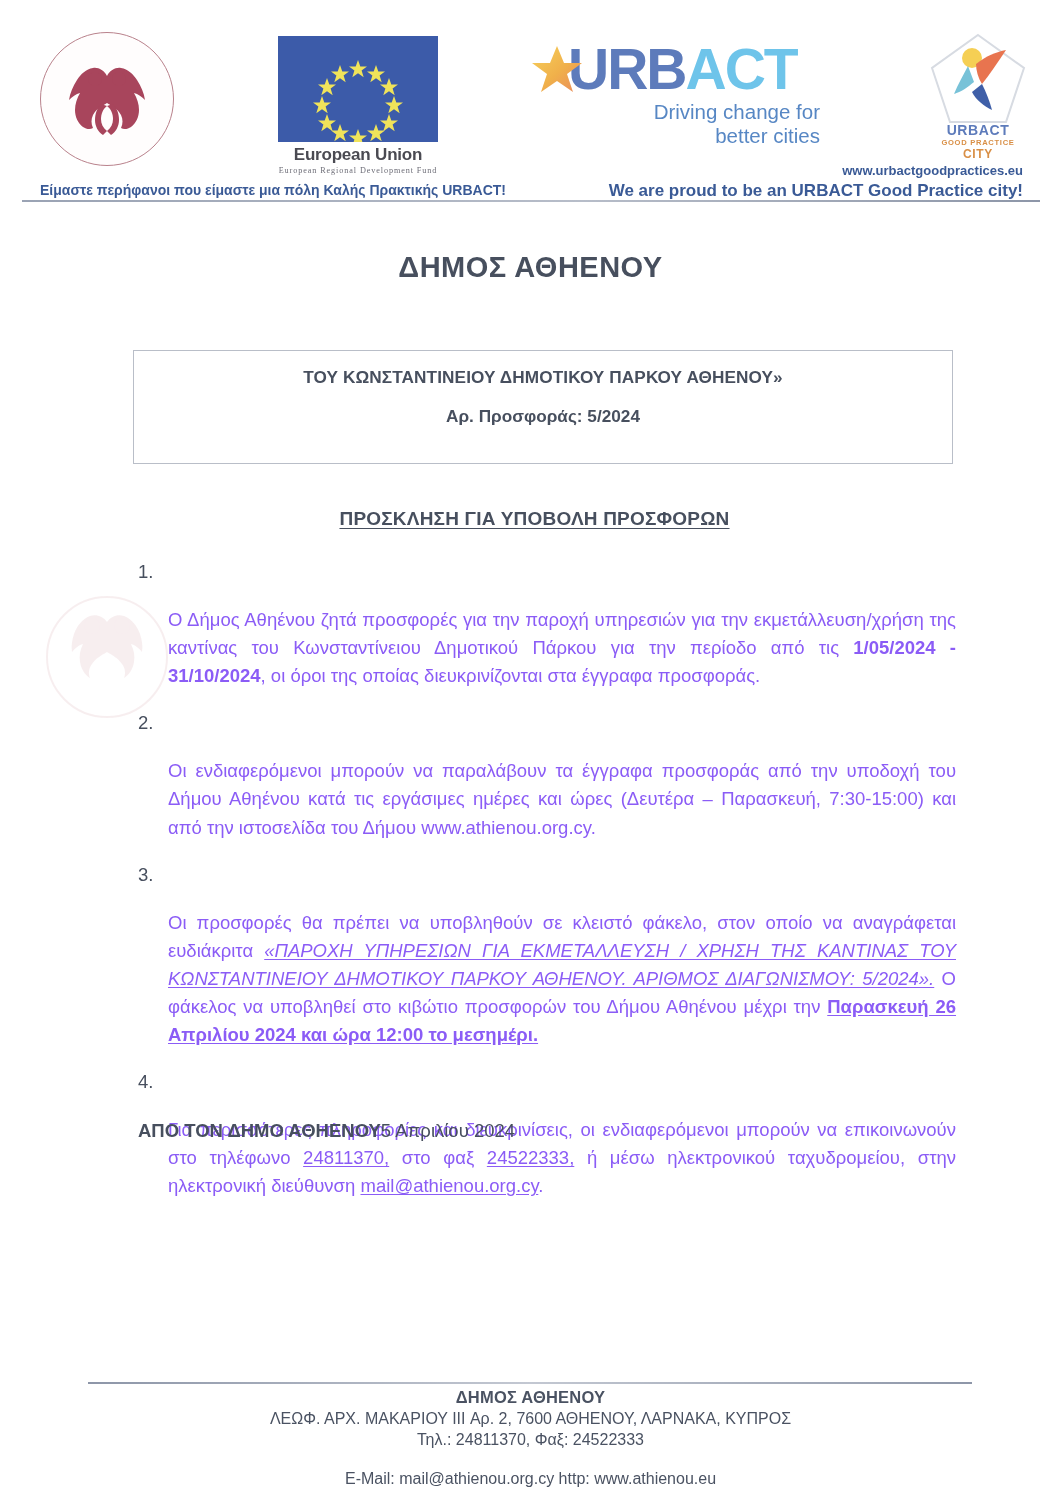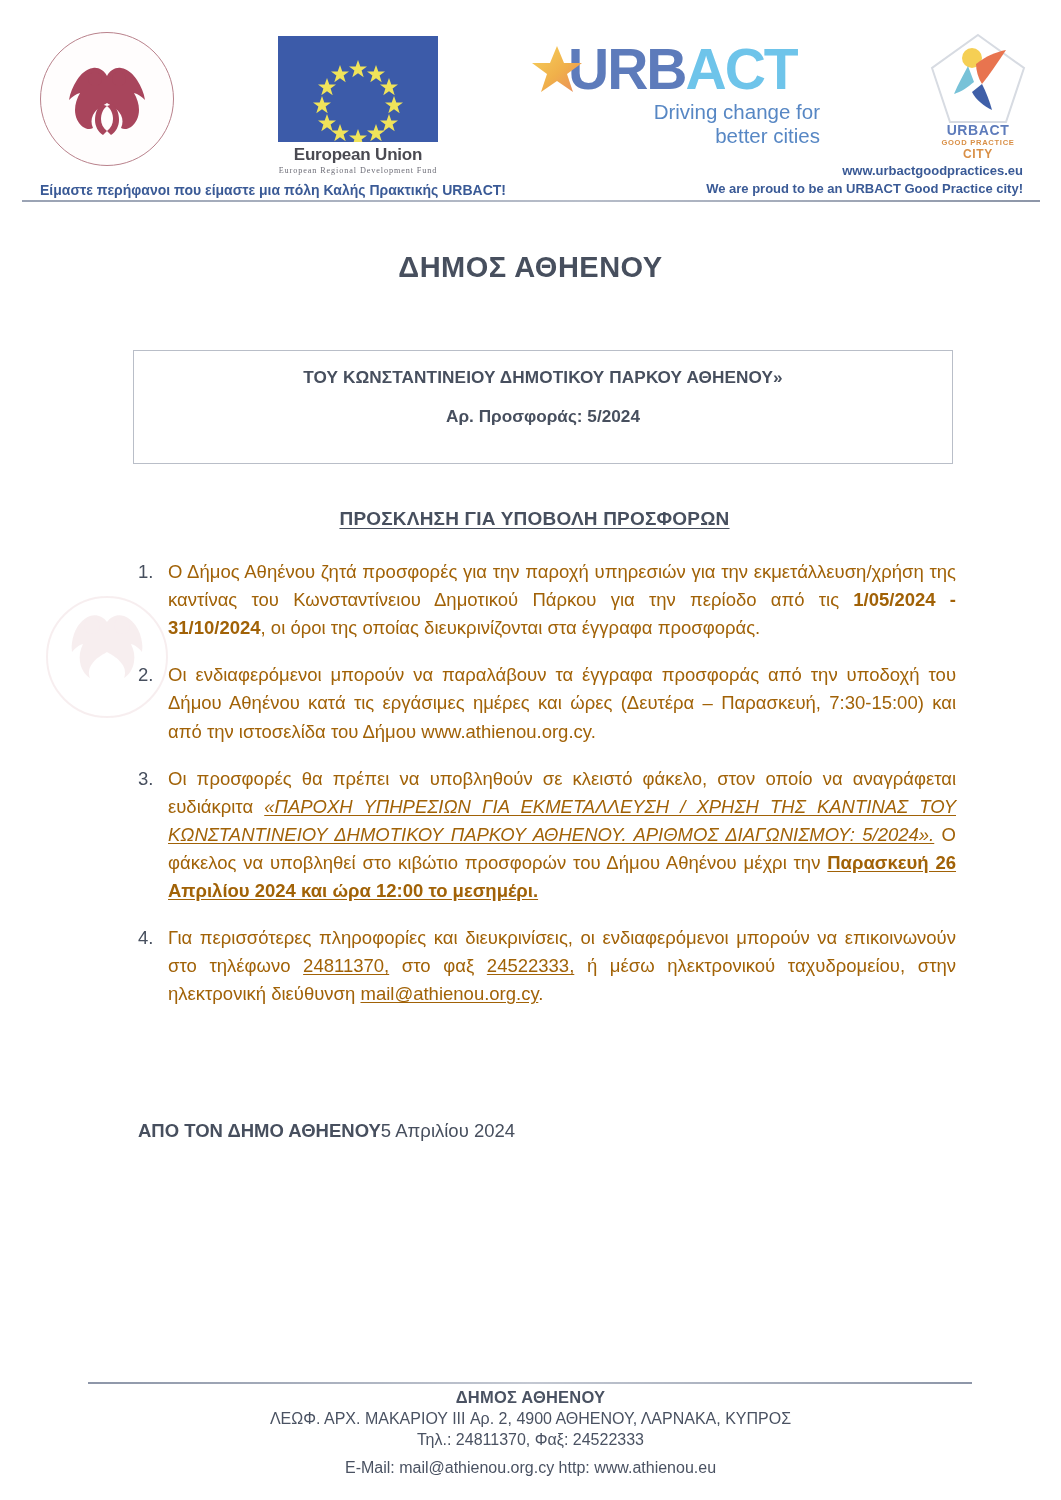--- a/index.html
+++ b/index.html
@@ -143,21 +143,21 @@
   .strap-url {
     position: absolute;
     right: 38px; top: 163px;
     font-size: 13px;
     font-weight: 700;
     color: #3a5a96;
   }
   .strap-right {
     position: absolute;
     right: 38px; top: 181px;
-    font-size: 13px;
+    font-size: 17px;
     font-weight: 700;
     color: #3a5a96;
   }
   .header-rule {
     position: absolute;
     left: 22px; top: 200px;
     width: 1018px; height: 2px;
     background: linear-gradient(to right,#9aa3b4,#b7bdc9 55%,#8d96a8);
   }
 
@@ -222,24 +222,25 @@
   .clause-num {
     width: 30px;
     flex: 0 0 30px;
     font-size: 18.5px;
     color: #474f5e;
     line-height: 1.52;
   }
   .clause-text {
     flex: 1 1 auto;
     font-size: 18.5px;
-    color: #a16207;
+    color: #8b5cf6;
     line-height: 1.52;
     text-align: justify;
     text-justify: inter-word;
+    margin-top: 48px;
   }
   .clause-text b { font-weight: 700; }
   .clause-text .iu { font-style: italic; text-decoration: underline; text-underline-offset: 2px; }
   .clause-text .bu { font-weight: 700; text-decoration: underline; text-underline-offset: 2px; }
   .clause-text .u { text-decoration: underline; text-underline-offset: 2px; }
 
   .signoff {
     position: absolute;
     left: 138px; top: 1120px;
     width: 818px;
@@ -266,21 +267,21 @@
   .footer {
     position: absolute;
     left: 0; top: 1388px;
     width: 1061px;
     text-align: center;
     color: #4a5262;
   }
   .f-name { font-size: 16.5px; font-weight: 700; letter-spacing: 0.2px; }
   .f-addr { font-size: 16px; margin-top: 3px; }
   .f-tel  { font-size: 16px; margin-top: 3px; }
-  .f-mail { font-size: 16px; margin-top: 10px; text-align: center; }
+  .f-mail { font-size: 16px; margin-top: 21px; text-align: center; }
 
   
   .watermark {
     position: absolute;
     left: 42px; top: 592px;
     width: 130px; height: 130px;
     opacity: 0.14;
     pointer-events: none;
   }
 </style>
@@ -428,18 +429,18 @@
   </div>
 
   <div class="signoff">
     <div class="signoff-left">ΑΠΟ ΤΟΝ ΔΗΜΟ ΑΘΗΕΝΟΥ</div>
     <div class="signoff-right">5 Απριλίου 2024</div>
   </div>
 
   <div class="footer-rule"></div>
   <div class="footer">
     <div class="f-name">ΔΗΜΟΣ ΑΘΗΕΝΟΥ</div>
-    <div class="f-addr">ΛΕΩΦ. ΑΡΧ. ΜΑΚΑΡΙΟΥ III Αρ. 2, 4900 ΑΘΗΕΝΟΥ, ΛΑΡΝΑΚΑ, ΚΥΠΡΟΣ</div>
+    <div class="f-addr">ΛΕΩΦ. ΑΡΧ. ΜΑΚΑΡΙΟΥ III Αρ. 2, 7600 ΑΘΗΕΝΟΥ, ΛΑΡΝΑΚΑ, ΚΥΠΡΟΣ</div>
     <div class="f-tel">Τηλ.: 24811370, Φαξ: 24522333</div>
     <div class="f-mail">E-Mail: mail@athienou.org.cy  http: www.athienou.eu</div>
   </div>
 
 </div>
 
 </body></html>

